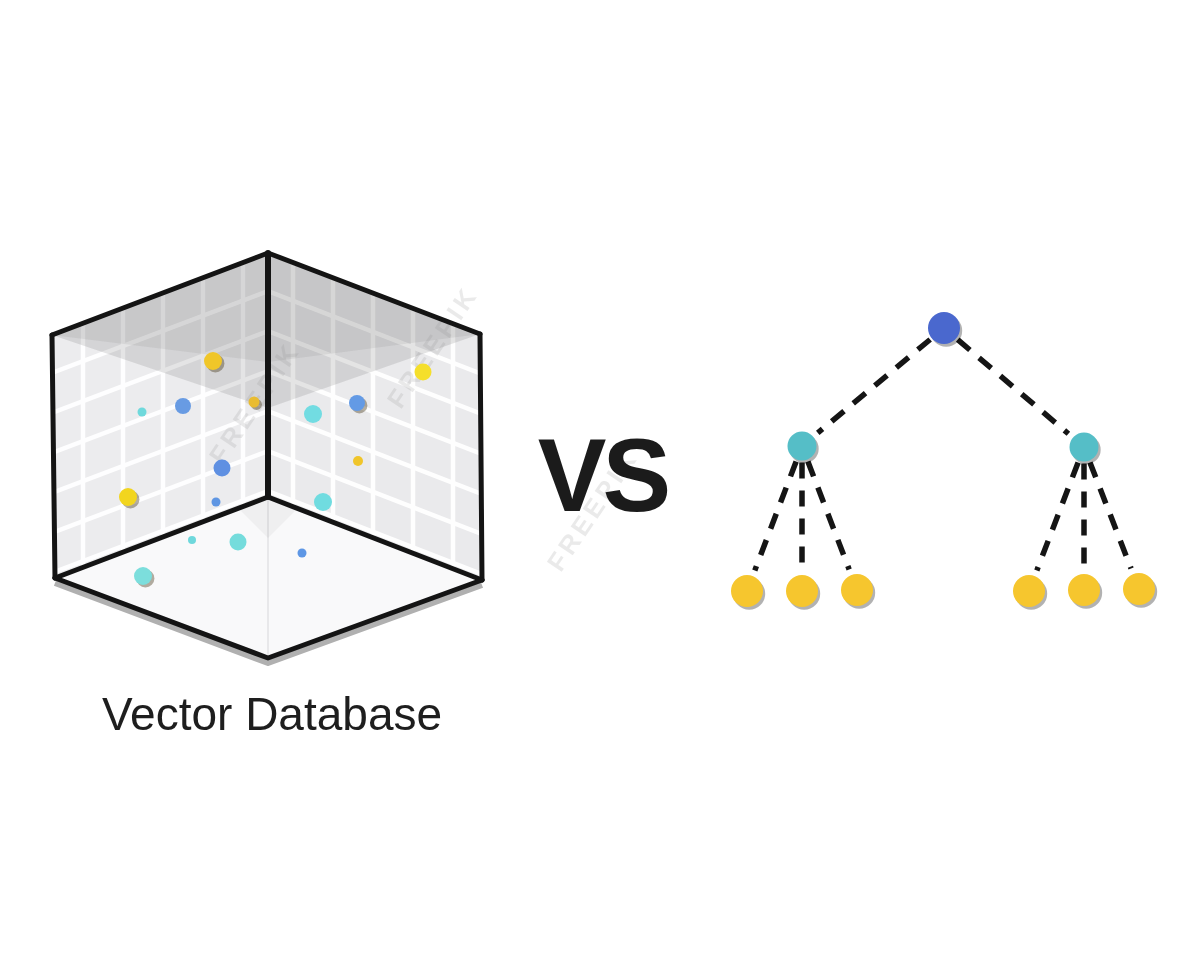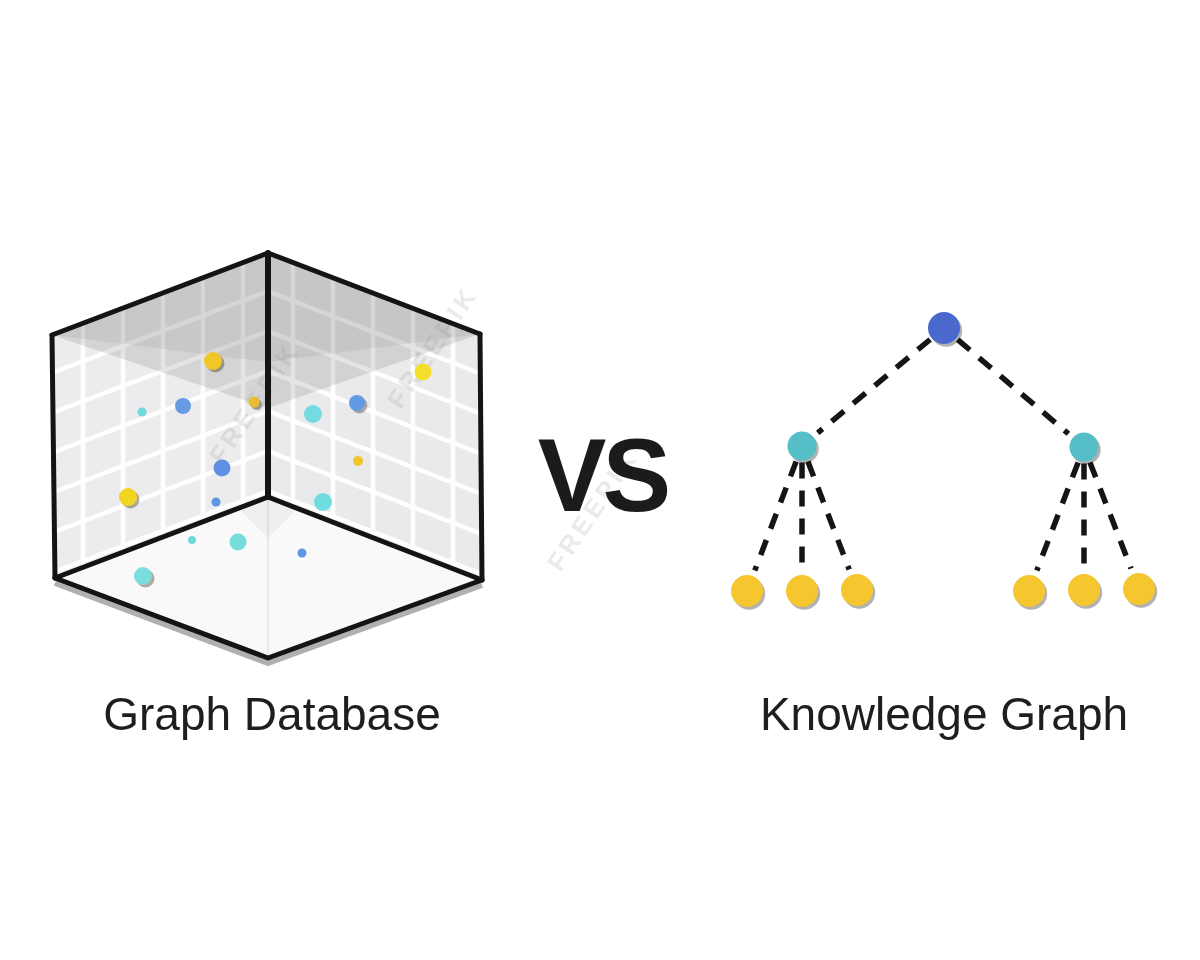--- a/index.html
+++ b/index.html
@@ -139,15 +139,14 @@
           <circle cx="1029" cy="591" r="16" fill="#F6C62E"></circle>
           <circle cx="1086.2" cy="592.8" r="16" fill="rgba(0,0,0,0.30)"></circle>
           <circle cx="1084" cy="590" r="16" fill="#F6C62E"></circle>
           <circle cx="1141.2" cy="591.8" r="16" fill="rgba(0,0,0,0.30)"></circle>
           <circle cx="1139" cy="589" r="16" fill="#F6C62E"></circle>
         </g>
     </g>
   </svg>
 
   <div class="vs-label">VS</div>
-  <div class="caption left">Graph Database</div>
-  <div class="caption right">Knowledge Graph</div>
+  <div class="caption left">Vector Database</div>
 </div>
 
 </body></html>

